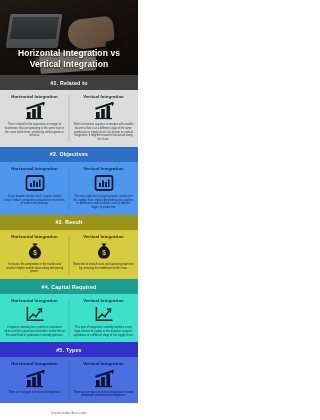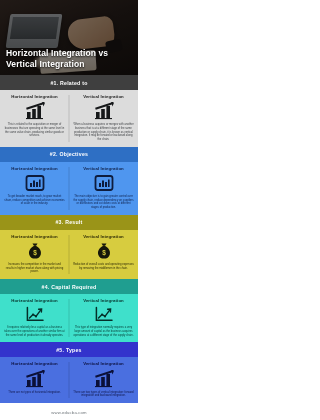--- a/index.html
+++ b/index.html
@@ -45,21 +45,21 @@
     background:#15120f; border-radius:3px; transform:rotate(-12deg);
   }
   .hero-paper{
     position:absolute; left:40px; top:52px; width:56px; height:20px;
     background:linear-gradient(180deg,#f3ece2,#d6c9b5);
     transform:rotate(-4deg); border-radius:2px;
   }
   .hero-scrim { position:absolute; inset:0; background:rgba(8,6,5,.52); }
   .hero-title {
     position:absolute; left:0; right:0; bottom:6px;
-    text-align:left; color:#ffffff;
+    text-align:center; color:#ffffff;
     font-size:8.5px; font-weight:bold; line-height:1.22;
     letter-spacing:.1px;
     text-shadow:0 1px 2px rgba(0,0,0,.9);
     padding:0 6px;
   }
 
   
   .sec-head {
     text-align:center; color:#ffffff;
     font-size:5.2px; font-weight:bold;

